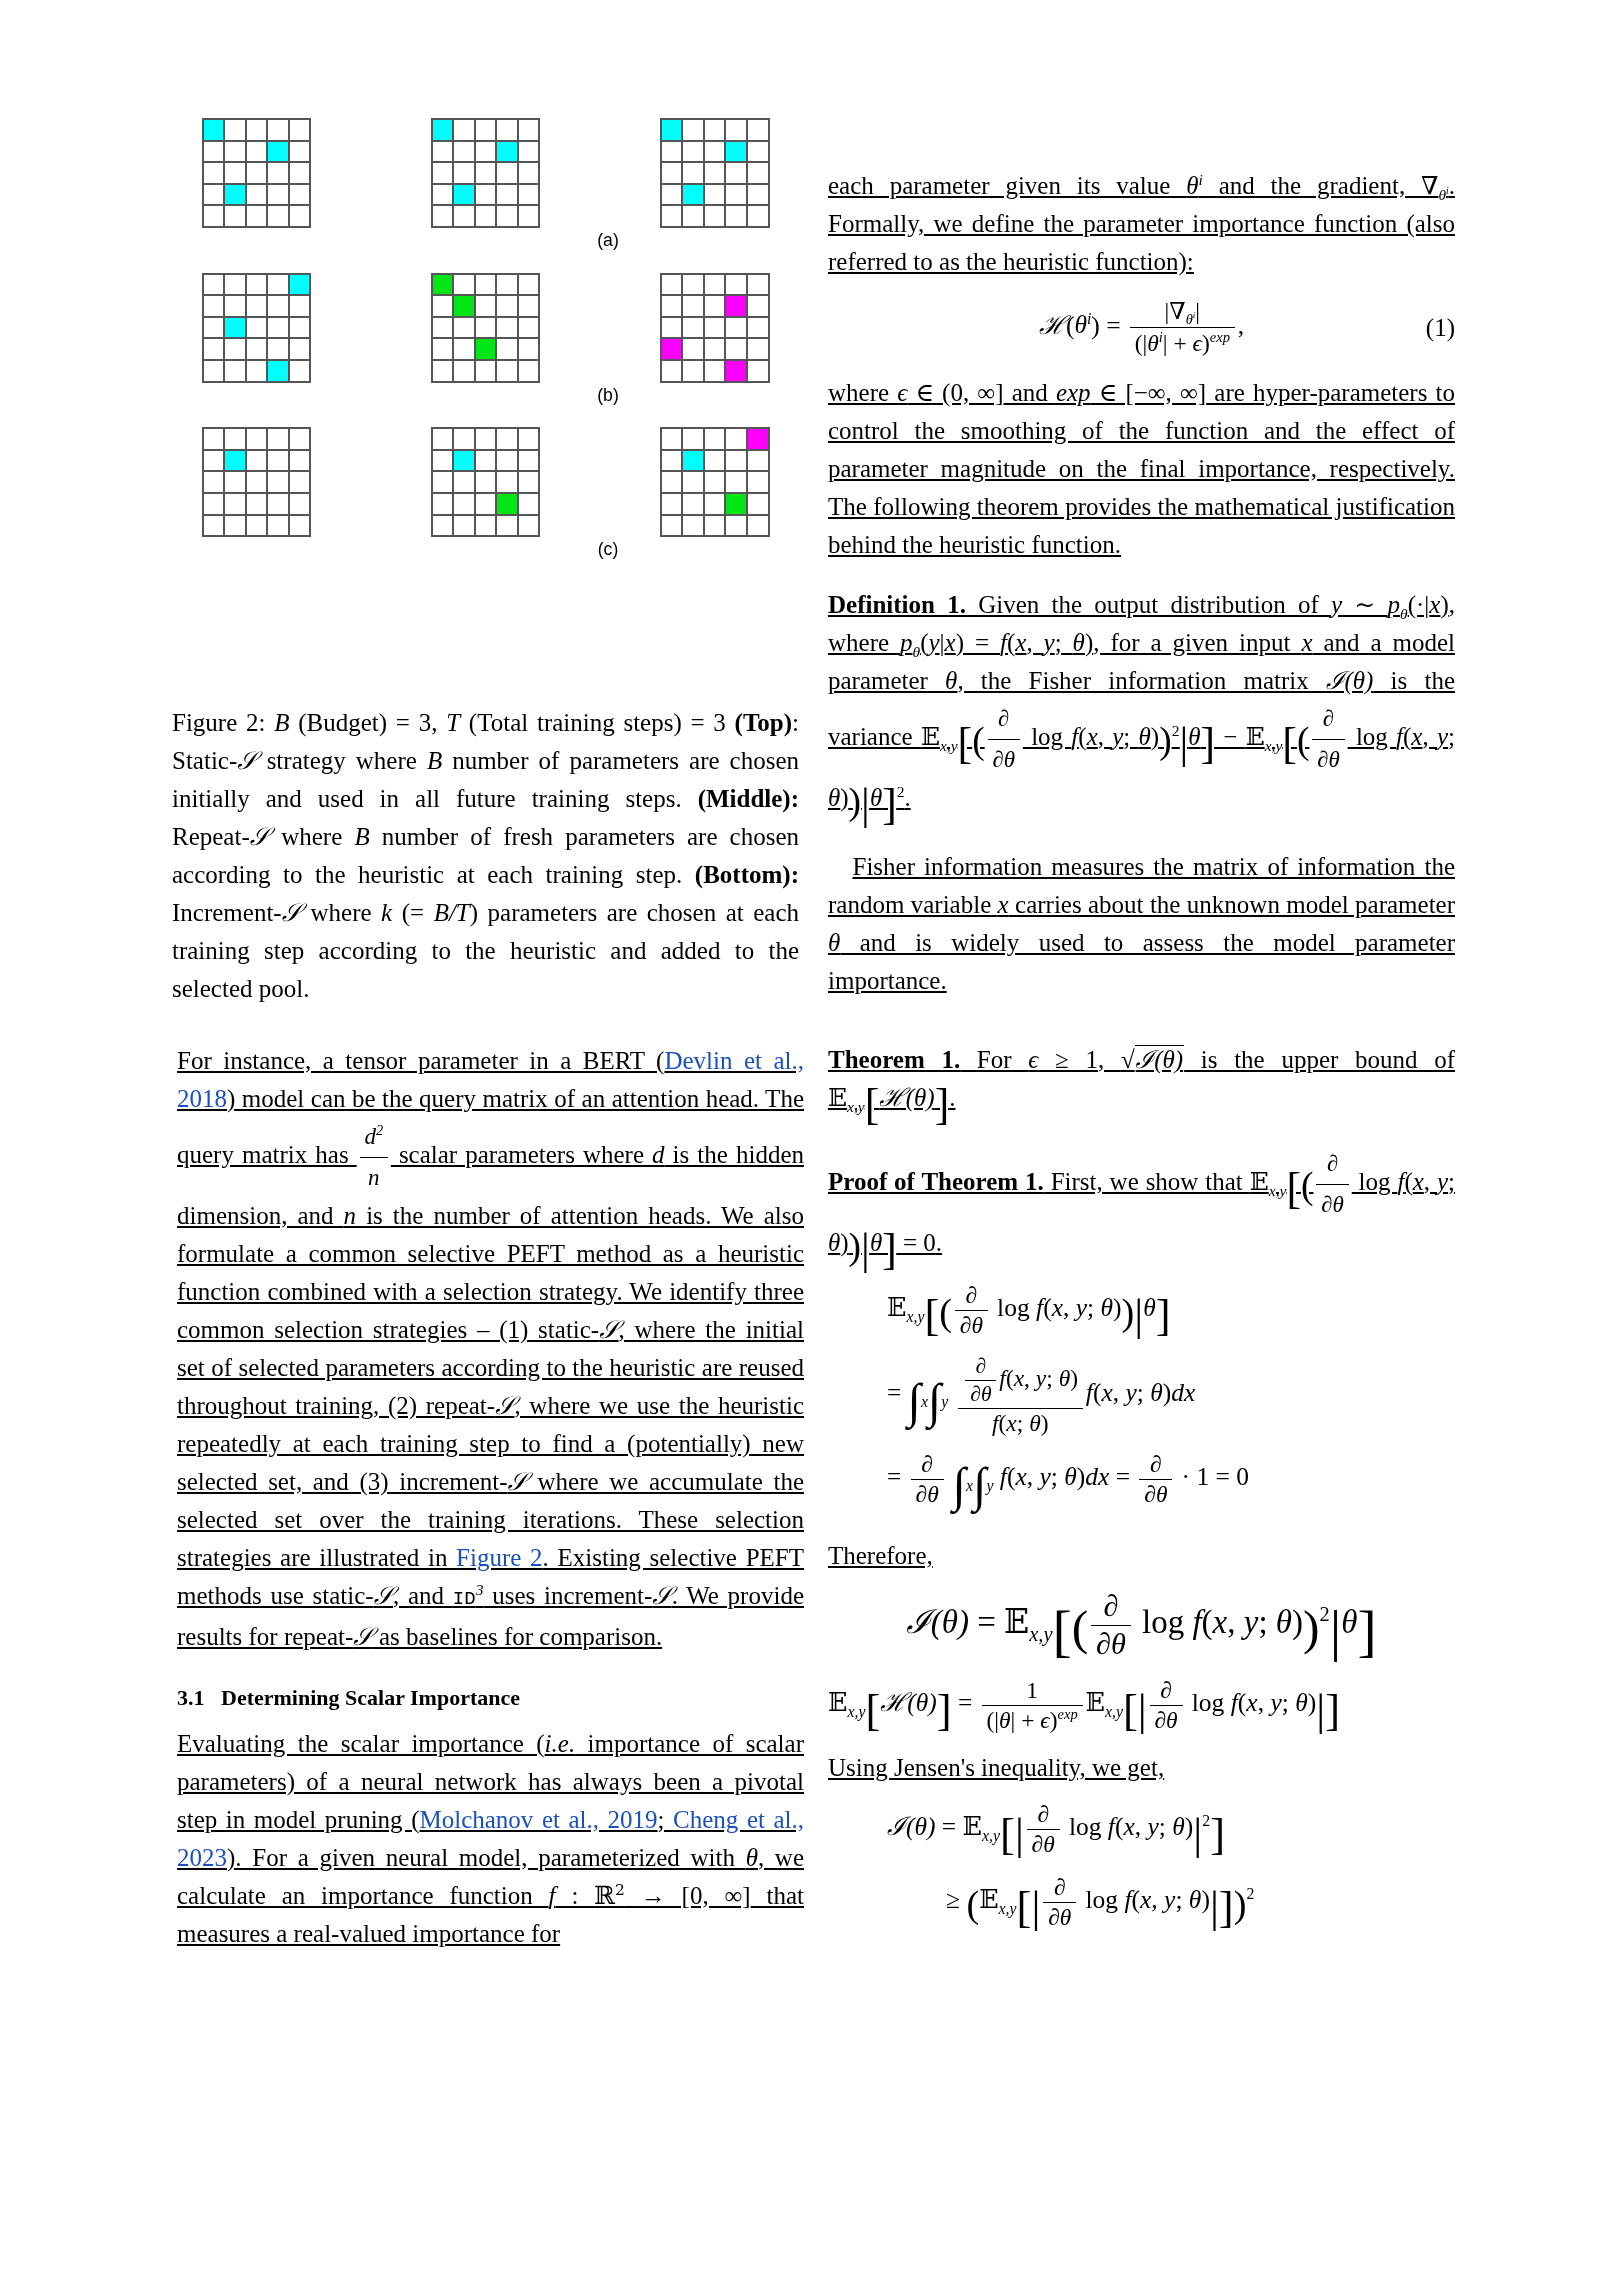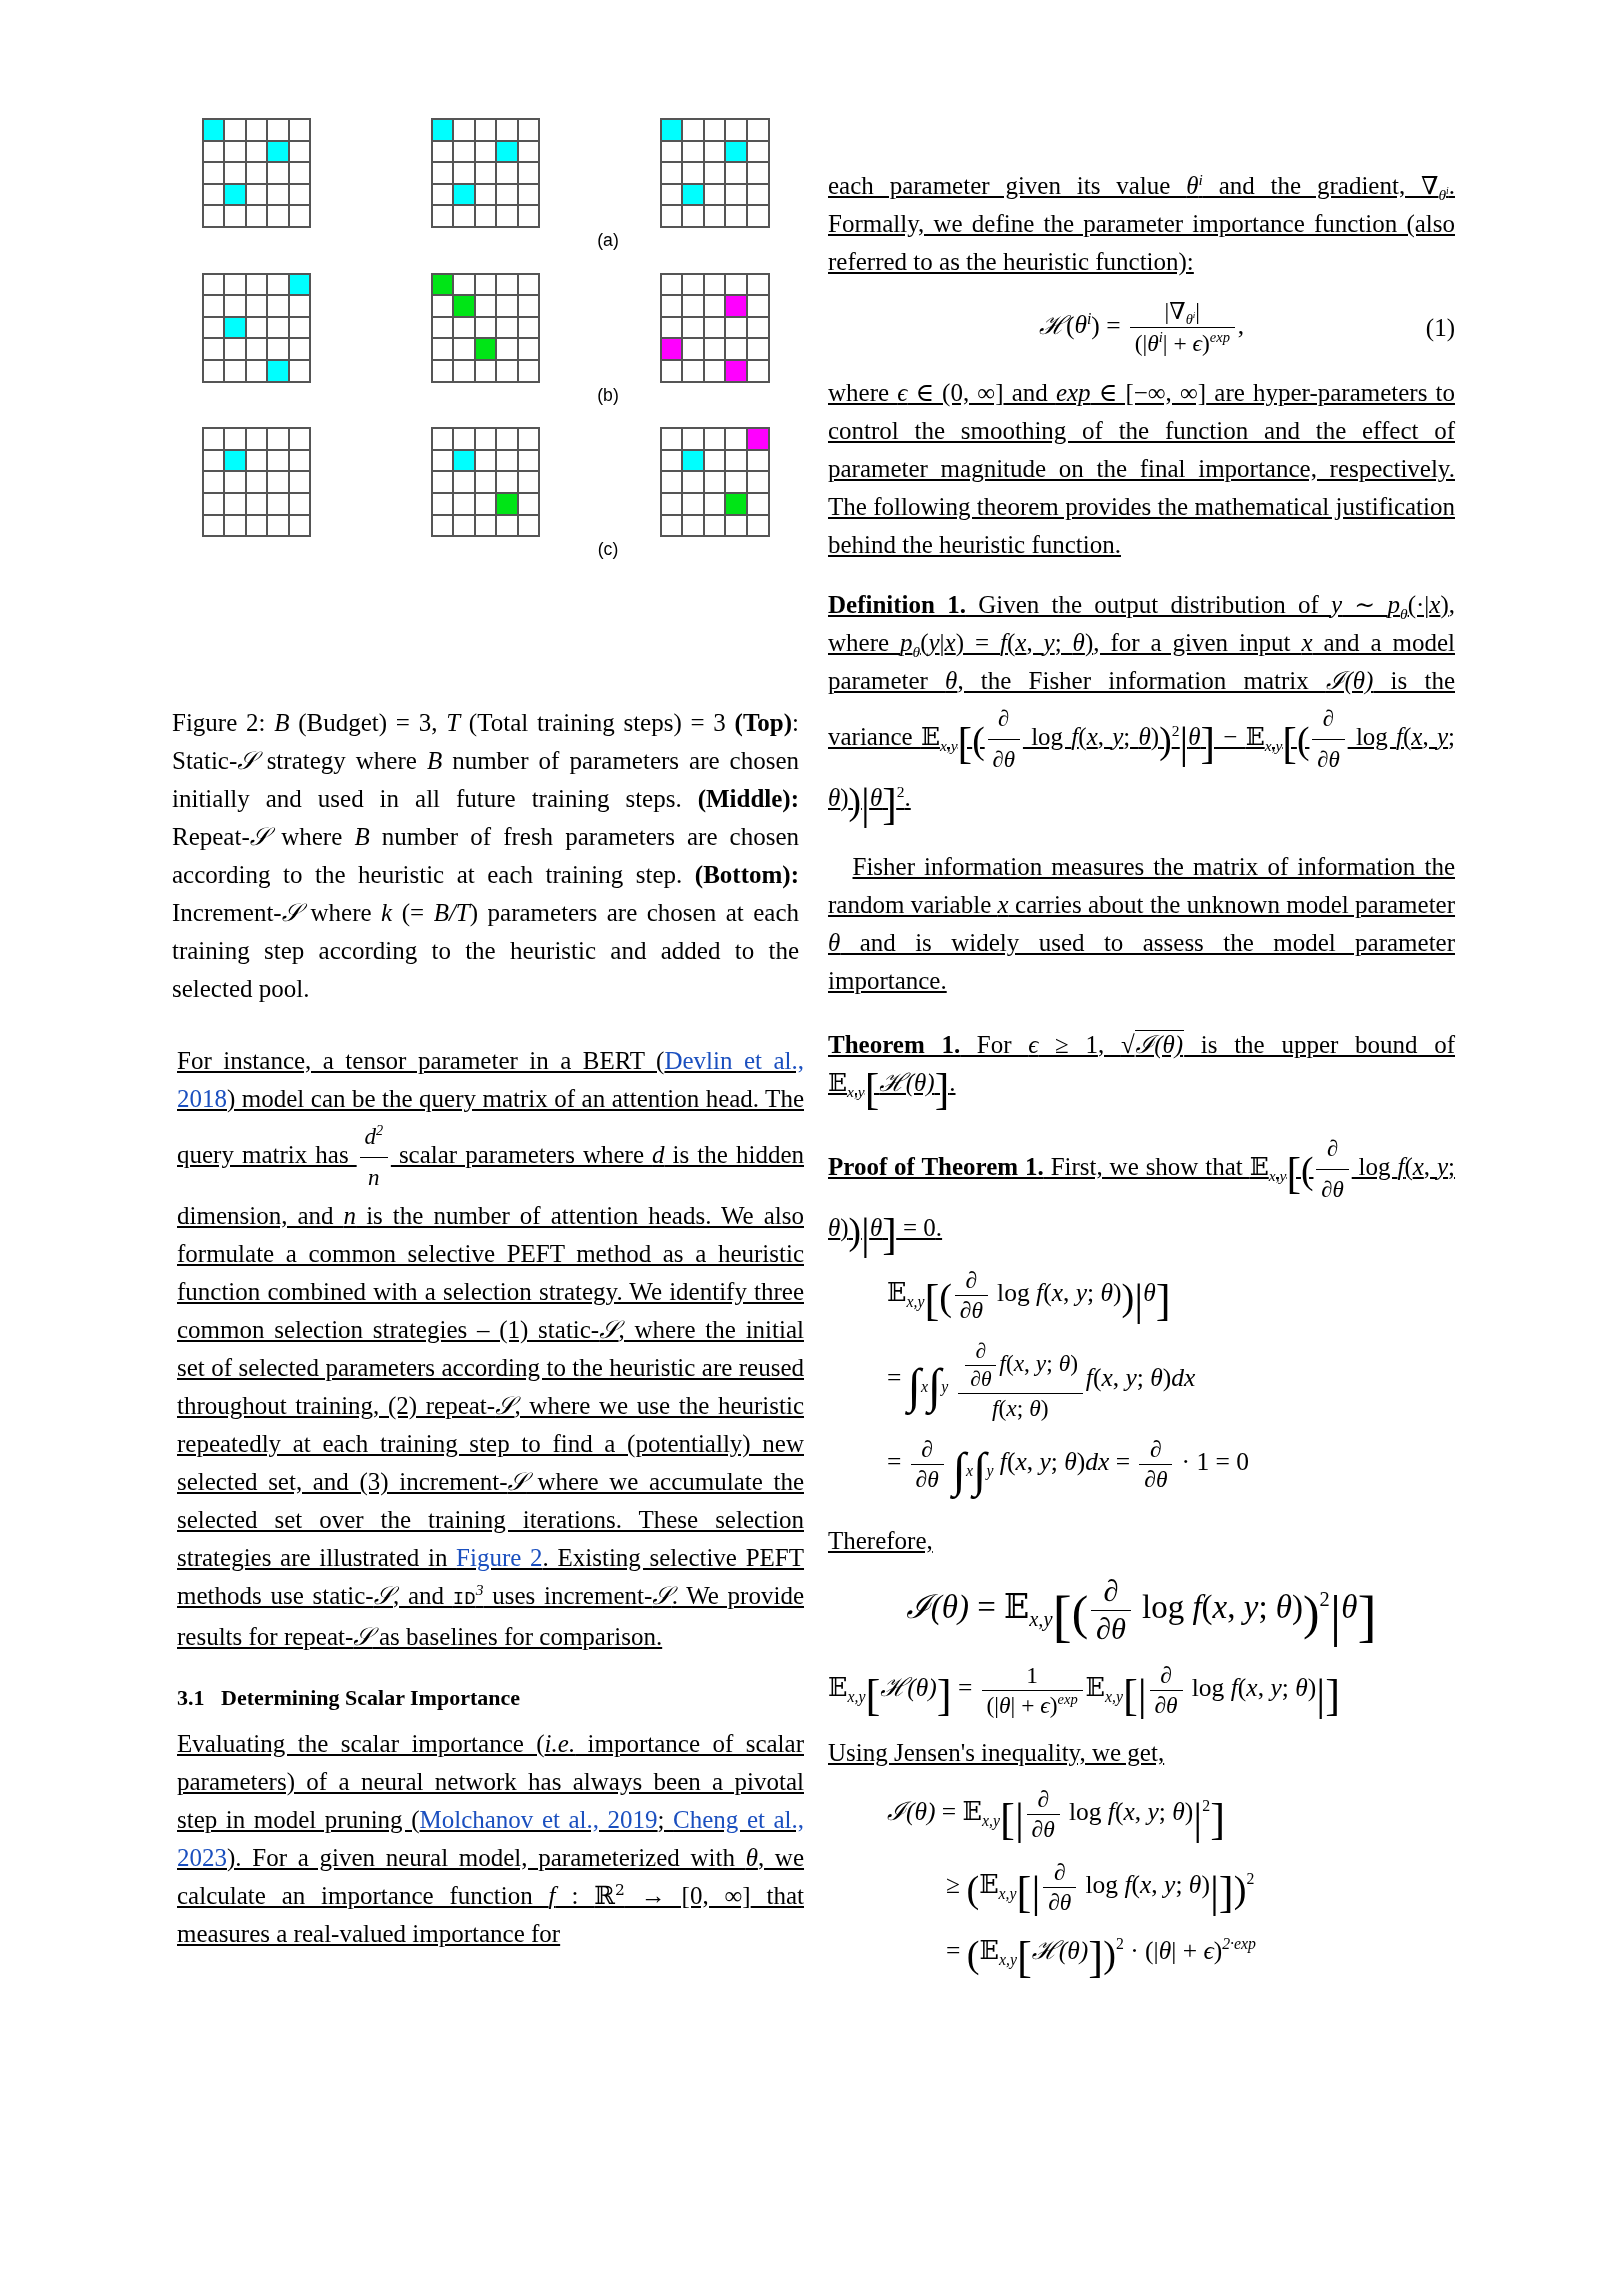--- a/index.html
+++ b/index.html
@@ -461,21 +461,21 @@
     <div class="para" style="margin-top:21.6px;">
       <span class="bold">Definition 1.</span><span> Given the output distribution of </span><span class="mi">y</span> ∼ <span class="mi">p<sub>θ</sub></span>(·|<span class="mi">x</span>)<span>, where </span><span class="mi">p<sub>θ</sub></span>(<span class="mi">y</span>|<span class="mi">x</span>) = <span class="mi">f</span>(<span class="mi">x</span>, <span class="mi">y</span>; <span class="mi">θ</span>)<span>, for a given input </span><span class="mi">x</span><span> and a model parameter </span><span class="mi">θ</span><span>, the Fisher information matrix </span><span class="mcal">ℐ(θ)</span><span> is the variance </span>
       <span><span class="mbb">𝔼</span><sub class="mi">x,y</sub><span class="bigb">[</span><span class="bigp">(</span><span class="frac"><span class="num mi">∂</span><span class="den mi">∂θ</span></span> log <span class="mi">f</span>(<span class="mi">x</span>, <span class="mi">y</span>; <span class="mi">θ</span>)<span class="bigp">)</span><sup>2</sup><span class="bigb">|</span><span class="mi">θ</span><span class="bigb">]</span></span> −
       <span><span class="mbb">𝔼</span><sub class="mi">x,y</sub><span class="bigb">[</span><span class="bigp">(</span><span class="frac"><span class="num mi">∂</span><span class="den mi">∂θ</span></span> log <span class="mi">f</span>(<span class="mi">x</span>, <span class="mi">y</span>; <span class="mi">θ</span>)<span class="bigp">)</span><span class="bigb">|</span><span class="mi">θ</span><span class="bigb">]</span><sup>2</sup></span>.
     </div>
 
     <div class="para indent" style="margin-top:25.5px;">
       <span>Fisher information measures the matrix of information the random variable </span><span class="mi">x</span><span> carries about the unknown model parameter </span><span class="mi">θ</span><span> and is widely used to assess the model parameter importance.</span>
     </div>
 
-    <div class="para" style="margin-top:26px;">
+    <div class="para" style="margin-top:41px;">
       <span class="bold">Theorem 1.</span><span> For </span><span class="mi">ϵ</span> ≥ 1<span>, </span><span>√<span style="border-top:1.2px solid #000; padding:0 1px;" class="mcal">ℐ(θ)</span></span><span> is the upper bound of </span><span><span class="mbb">𝔼</span><sub class="mi">x,y</sub><span class="bigb">[</span><span class="mcal">ℋ(θ)</span><span class="bigb">]</span></span>.
     </div>
 
     <div class="para">
       <span class="bold">Proof of Theorem 1.</span><span> First, we show that </span><span><span class="mbb">𝔼</span><sub class="mi">x,y</sub><span class="bigb">[</span><span class="bigp">(</span><span class="frac"><span class="num mi">∂</span><span class="den mi">∂θ</span></span> log <span class="mi">f</span>(<span class="mi">x</span>, <span class="mi">y</span>; <span class="mi">θ</span>)<span class="bigp">)</span><span class="bigb">|</span><span class="mi">θ</span><span class="bigb">]</span> = 0</span>.
     </div>
 
     <div class="eqleft eq-ind">
       <span class="mbb">𝔼</span><sub class="mi">x,y</sub><span class="bigb">[</span><span class="bigp">(</span><span class="frac"><span class="num mi">∂</span><span class="den mi">∂θ</span></span> log <span class="mi">f</span>(<span class="mi">x</span>, <span class="mi">y</span>; <span class="mi">θ</span>)<span class="bigp">)</span><span class="bigb">|</span><span class="mi">θ</span><span class="bigb">]</span>
     </div>
@@ -501,19 +501,16 @@
     <div class="para" style="margin-top:10px;">Using Jensen's inequality, we get,</div>
 
     <div class="eqleft eq-ind">
       <span class="mcal">ℐ(θ)</span> = <span class="mbb">𝔼</span><sub class="mi">x,y</sub><span class="bigb">[</span><span class="bigb">|</span><span class="frac"><span class="num mi">∂</span><span class="den mi">∂θ</span></span> log <span class="mi">f</span>(<span class="mi">x</span>, <span class="mi">y</span>; <span class="mi">θ</span>)<span class="bigb">|</span><sup>2</sup><span class="bigb">]</span>
     </div>
 
     <div class="eqleft eq-ind" style="padding-left:118px;">
       ≥ <span class="bigp">(</span><span class="mbb">𝔼</span><sub class="mi">x,y</sub><span class="bigb">[</span><span class="bigb">|</span><span class="frac"><span class="num mi">∂</span><span class="den mi">∂θ</span></span> log <span class="mi">f</span>(<span class="mi">x</span>, <span class="mi">y</span>; <span class="mi">θ</span>)<span class="bigb">|</span><span class="bigb">]</span><span class="bigp">)</span><sup>2</sup>
     </div>
 
-    <div class="eqleft eq-ind" style="padding-left:118px;">
-      = <span class="bigp">(</span><span class="mbb">𝔼</span><sub class="mi">x,y</sub><span class="bigb">[</span><span class="mcal">ℋ(θ)</span><span class="bigb">]</span><span class="bigp">)</span><sup>2</sup> · (|<span class="mi">θ</span>| + <span class="mi">ϵ</span>)<sup class="mi">2·exp</sup>
-    </div>
   </div>
 
 </div>
 
 
 </body></html>

